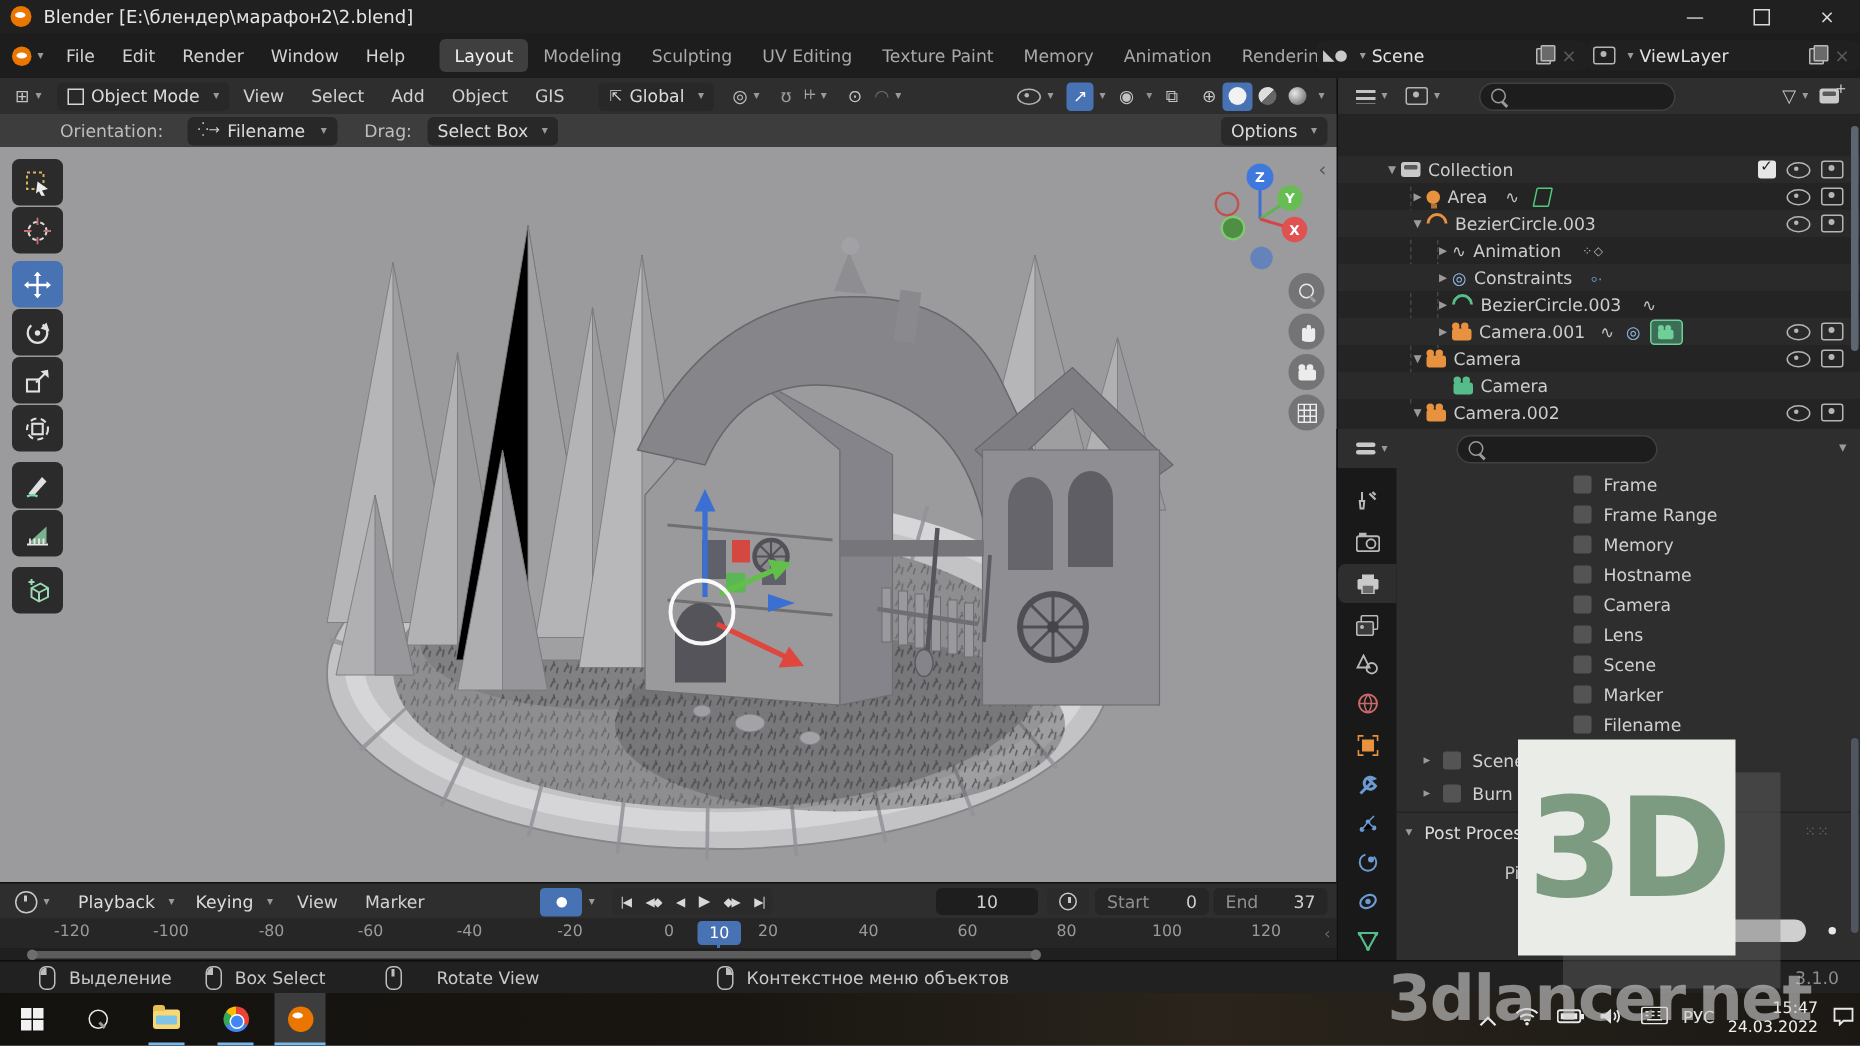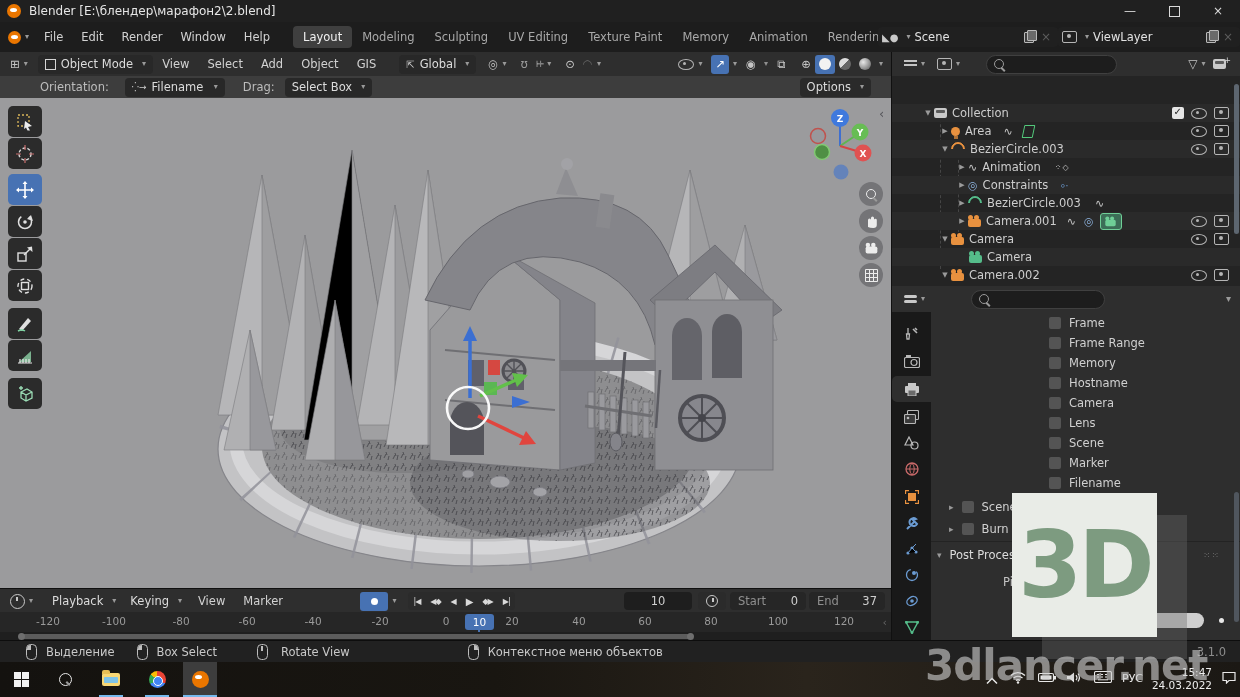--- a/index.html
+++ b/index.html
@@ -362,21 +362,21 @@
     <span style="font-size:9px;color:#cfcfcf">⁛→</span>
     <span style="flex:1">Filename</span>
       <span class="car">▾</span>
   </div>
   <span style="margin-left:18px;color:#bdbdbd">Drag:</span>
   <div class="pill" style="margin-left:10px;background:#282828">
     <span>Select Box</span>
       <span class="car">▾</span>
   </div>
   <span style="flex:1"></span>
-  <div class="pill" style="margin-right:20px;background:#2a2a2a">
+  <div class="pill" style="margin-right:6px;background:#2a2a2a">
     <span>Options</span>
       <span class="car">▾</span>
   </div>
 </div>
 
 <div id="viewport" class="abs">
   <svg width="891" height="490" viewBox="0 0 891 490">
     <defs>
       <pattern id="grass" width="17" height="11" patternUnits="userSpaceOnUse">
         <path d="M2 9l2-4M6 10l1-5M10 8l2-4M14 10l1-4M4 3l1 3M12 2l1 3" stroke="#4b4b4f" stroke-width="0.9" fill="none"></path>
@@ -801,21 +801,21 @@
   <span class="abs" style="left:18px;top:0.5px;width:7px;height:7px;border-radius:50%;background:#6e6e6e"></span>
   <span class="abs" style="left:687px;top:0.5px;width:7px;height:7px;border-radius:50%;background:#6e6e6e"></span>
 </div>
 
 <div id="statusbar" class="abs">
   <span class="mouse m-left" style="margin-left:26px"></span>
   <span style="margin-left:9px">Выделение</span>
   <span class="mouse m-left" style="margin-left:22px"></span>
   <span style="margin-left:9px">Box Select</span>
   <span class="mouse m-mid" style="margin-left:40px"></span>
-  <span style="margin-left:13px">Rotate View</span>
+  <span style="margin-left:23px">Rotate View</span>
   <span class="mouse m-right" style="margin-left:118px"></span>
   <span style="margin-left:9px">Контекстное меню объектов</span>
   <span style="flex:1"></span>
   <span style="margin-right:14px;color:#8d8d8d">3.1.0</span>
 </div>
 
 <div id="taskbar" class="abs">
   <span class="tk" style="left:4px">
       <span class="winlogo">
         <i></i>

